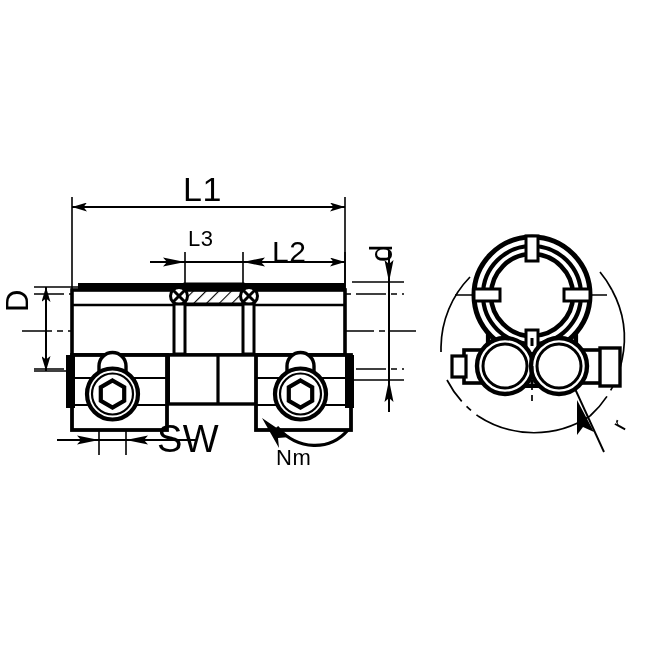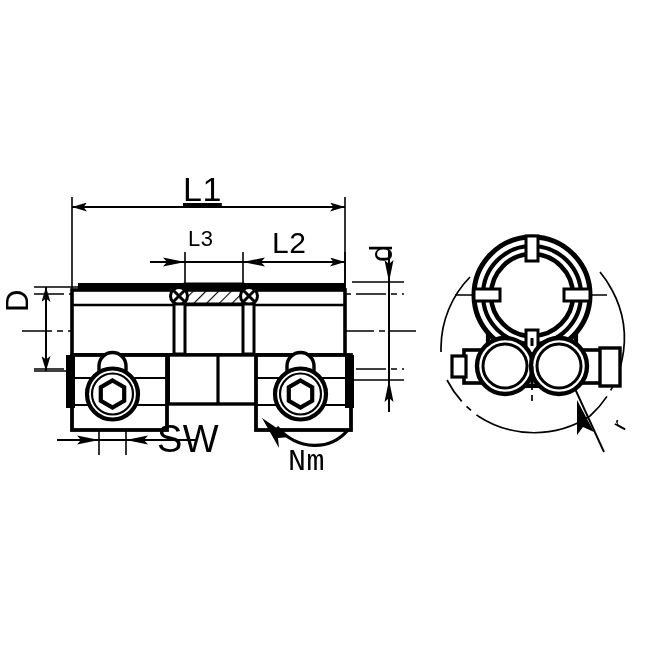--- a/index.html
+++ b/index.html
@@ -26,25 +26,25 @@
     display: block;
   }
   .dim-label {
     position: absolute;
     font-family: "Liberation Sans", sans-serif;
     color: #000000;
     white-space: nowrap;
     line-height: 1;
     user-select: none;
   }
-  .lbl-L1 { left: 183px; top: 172px; font-size: 34px; letter-spacing: 0.5px; text-decoration: underline; }
+  .lbl-L1 { left: 183px; top: 172px; font-size: 34px; letter-spacing: 0.5px; }
   .lbl-L3 { left: 188px; top: 228px; font-size: 22px; letter-spacing: 0.5px; }
-  .lbl-L2 { left: 272px; top: 228px; font-size: 30px; letter-spacing: 0.5px; }
+  .lbl-L2 { left: 272px; top: 237px; font-size: 30px; letter-spacing: 0.5px; }
   .lbl-SW { left: 157px; top: 420px; font-size: 38px; letter-spacing: 0.5px; }
-  .lbl-Nm { left: 288px; top: 447px; font-size: 30px; letter-spacing: 0.5px; font-family: Liberation Mono, monospace; }
+  .lbl-Nm { left: 276px; top: 447px; font-size: 22px; letter-spacing: 0.5px; }
   .lbl-D {
     left: 2px; top: 312px; font-size: 31px;
     transform: rotate(-90deg);
     transform-origin: left top;
   }
   .lbl-d {
     left: 366px; top: 262px; font-size: 31px;
     transform: rotate(-90deg);
     transform-origin: left top;
   }

